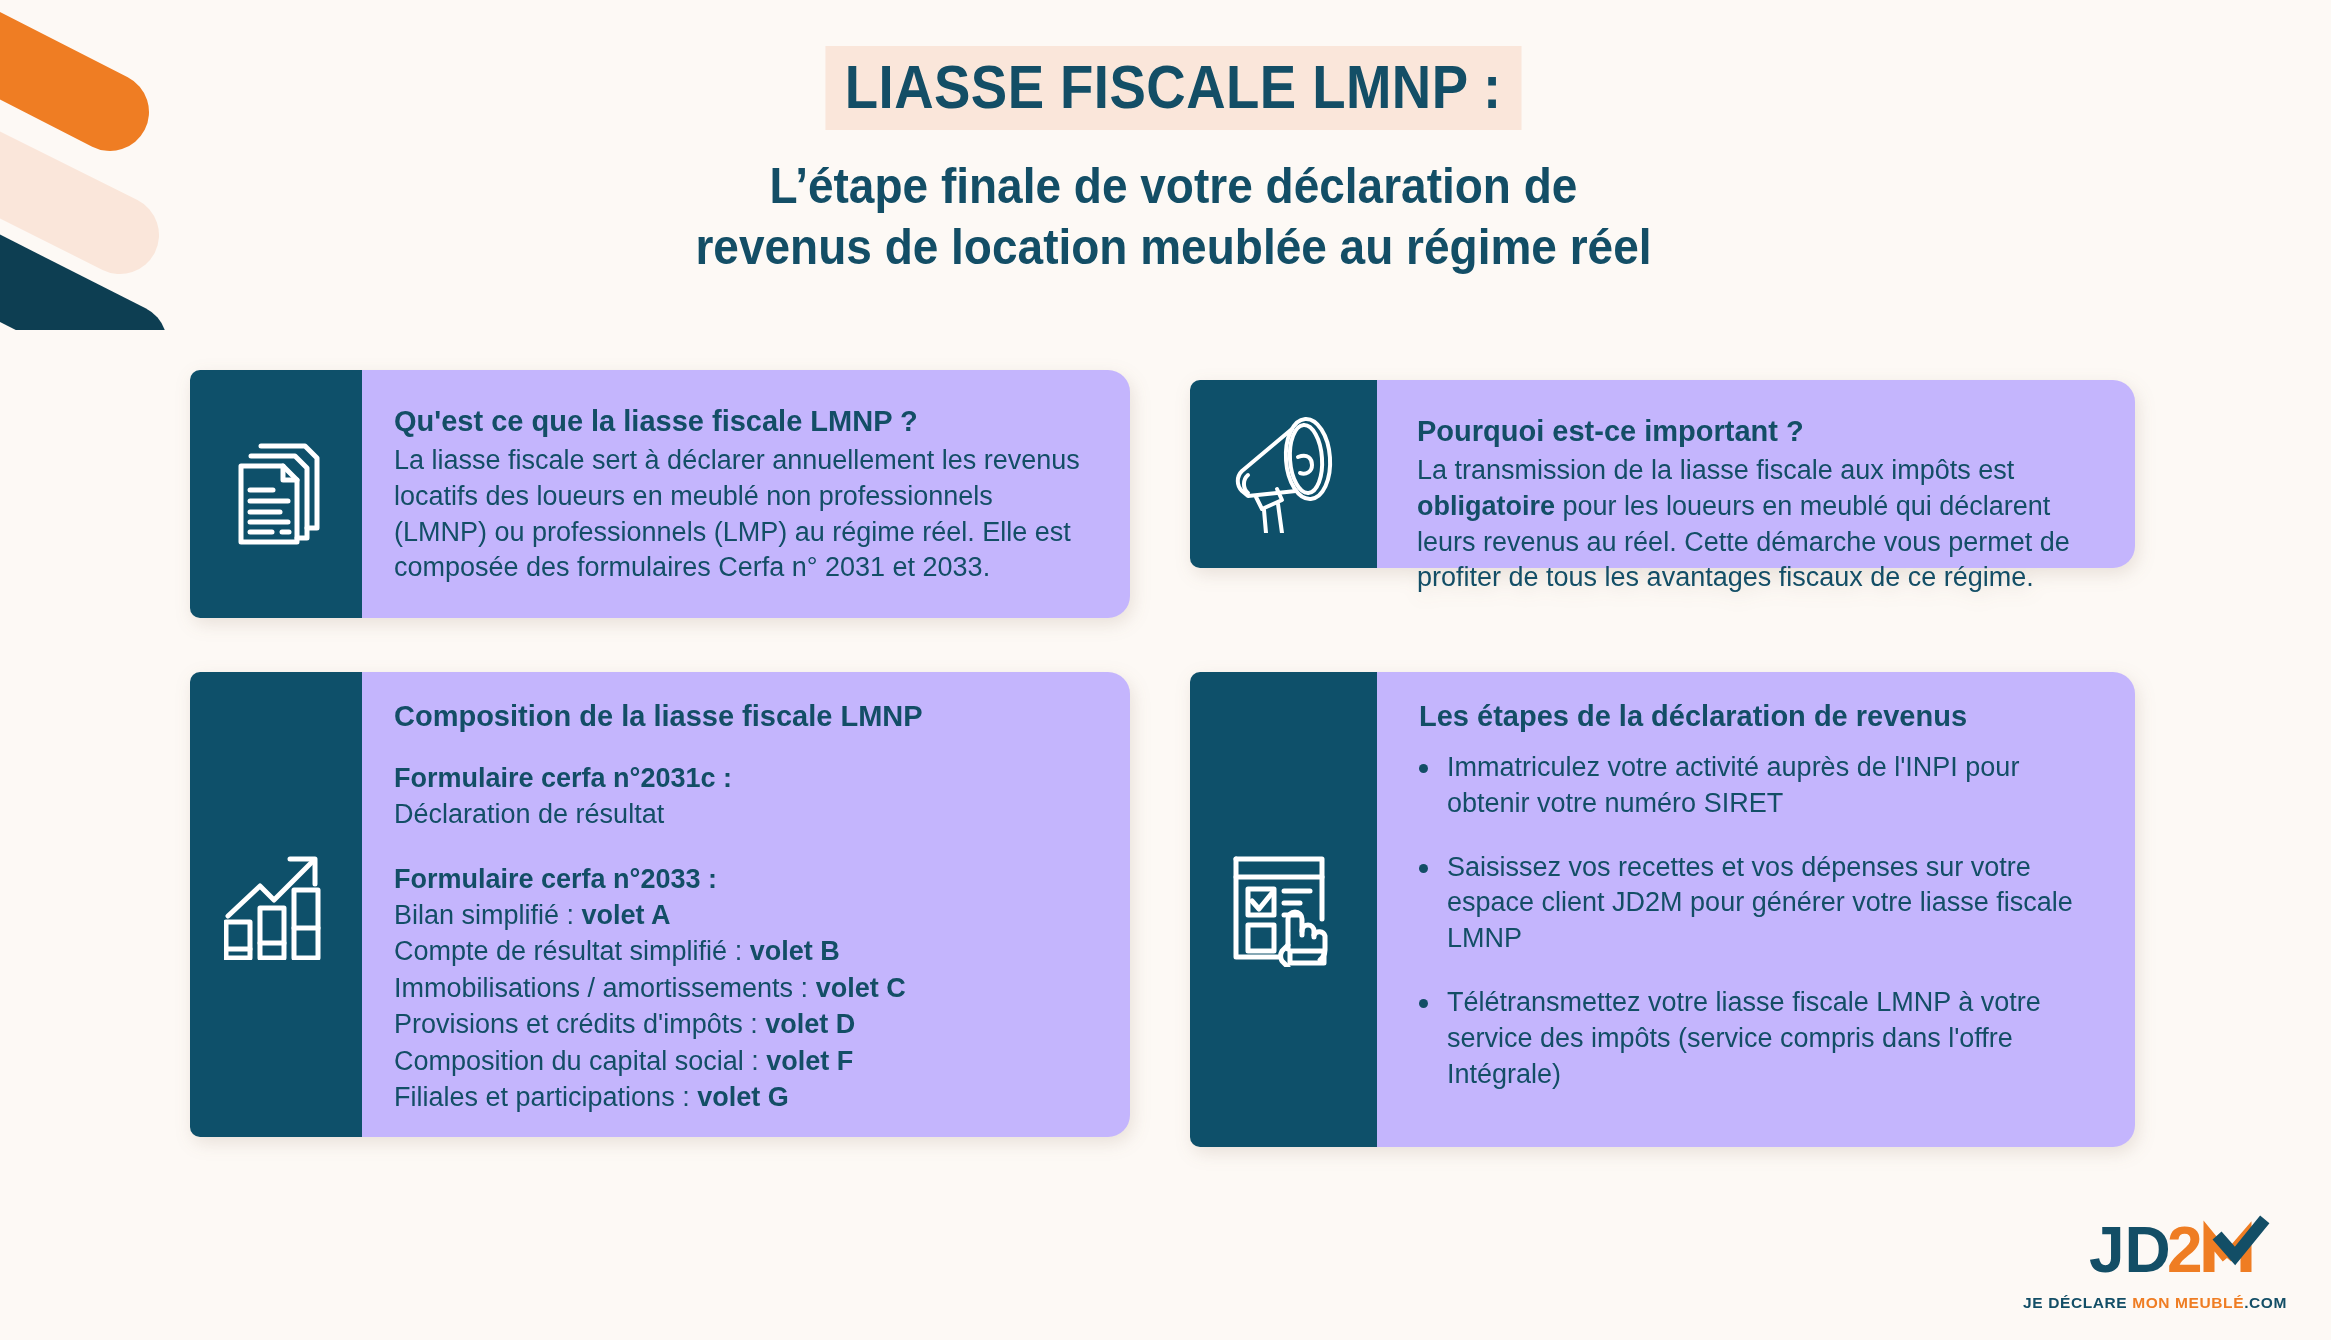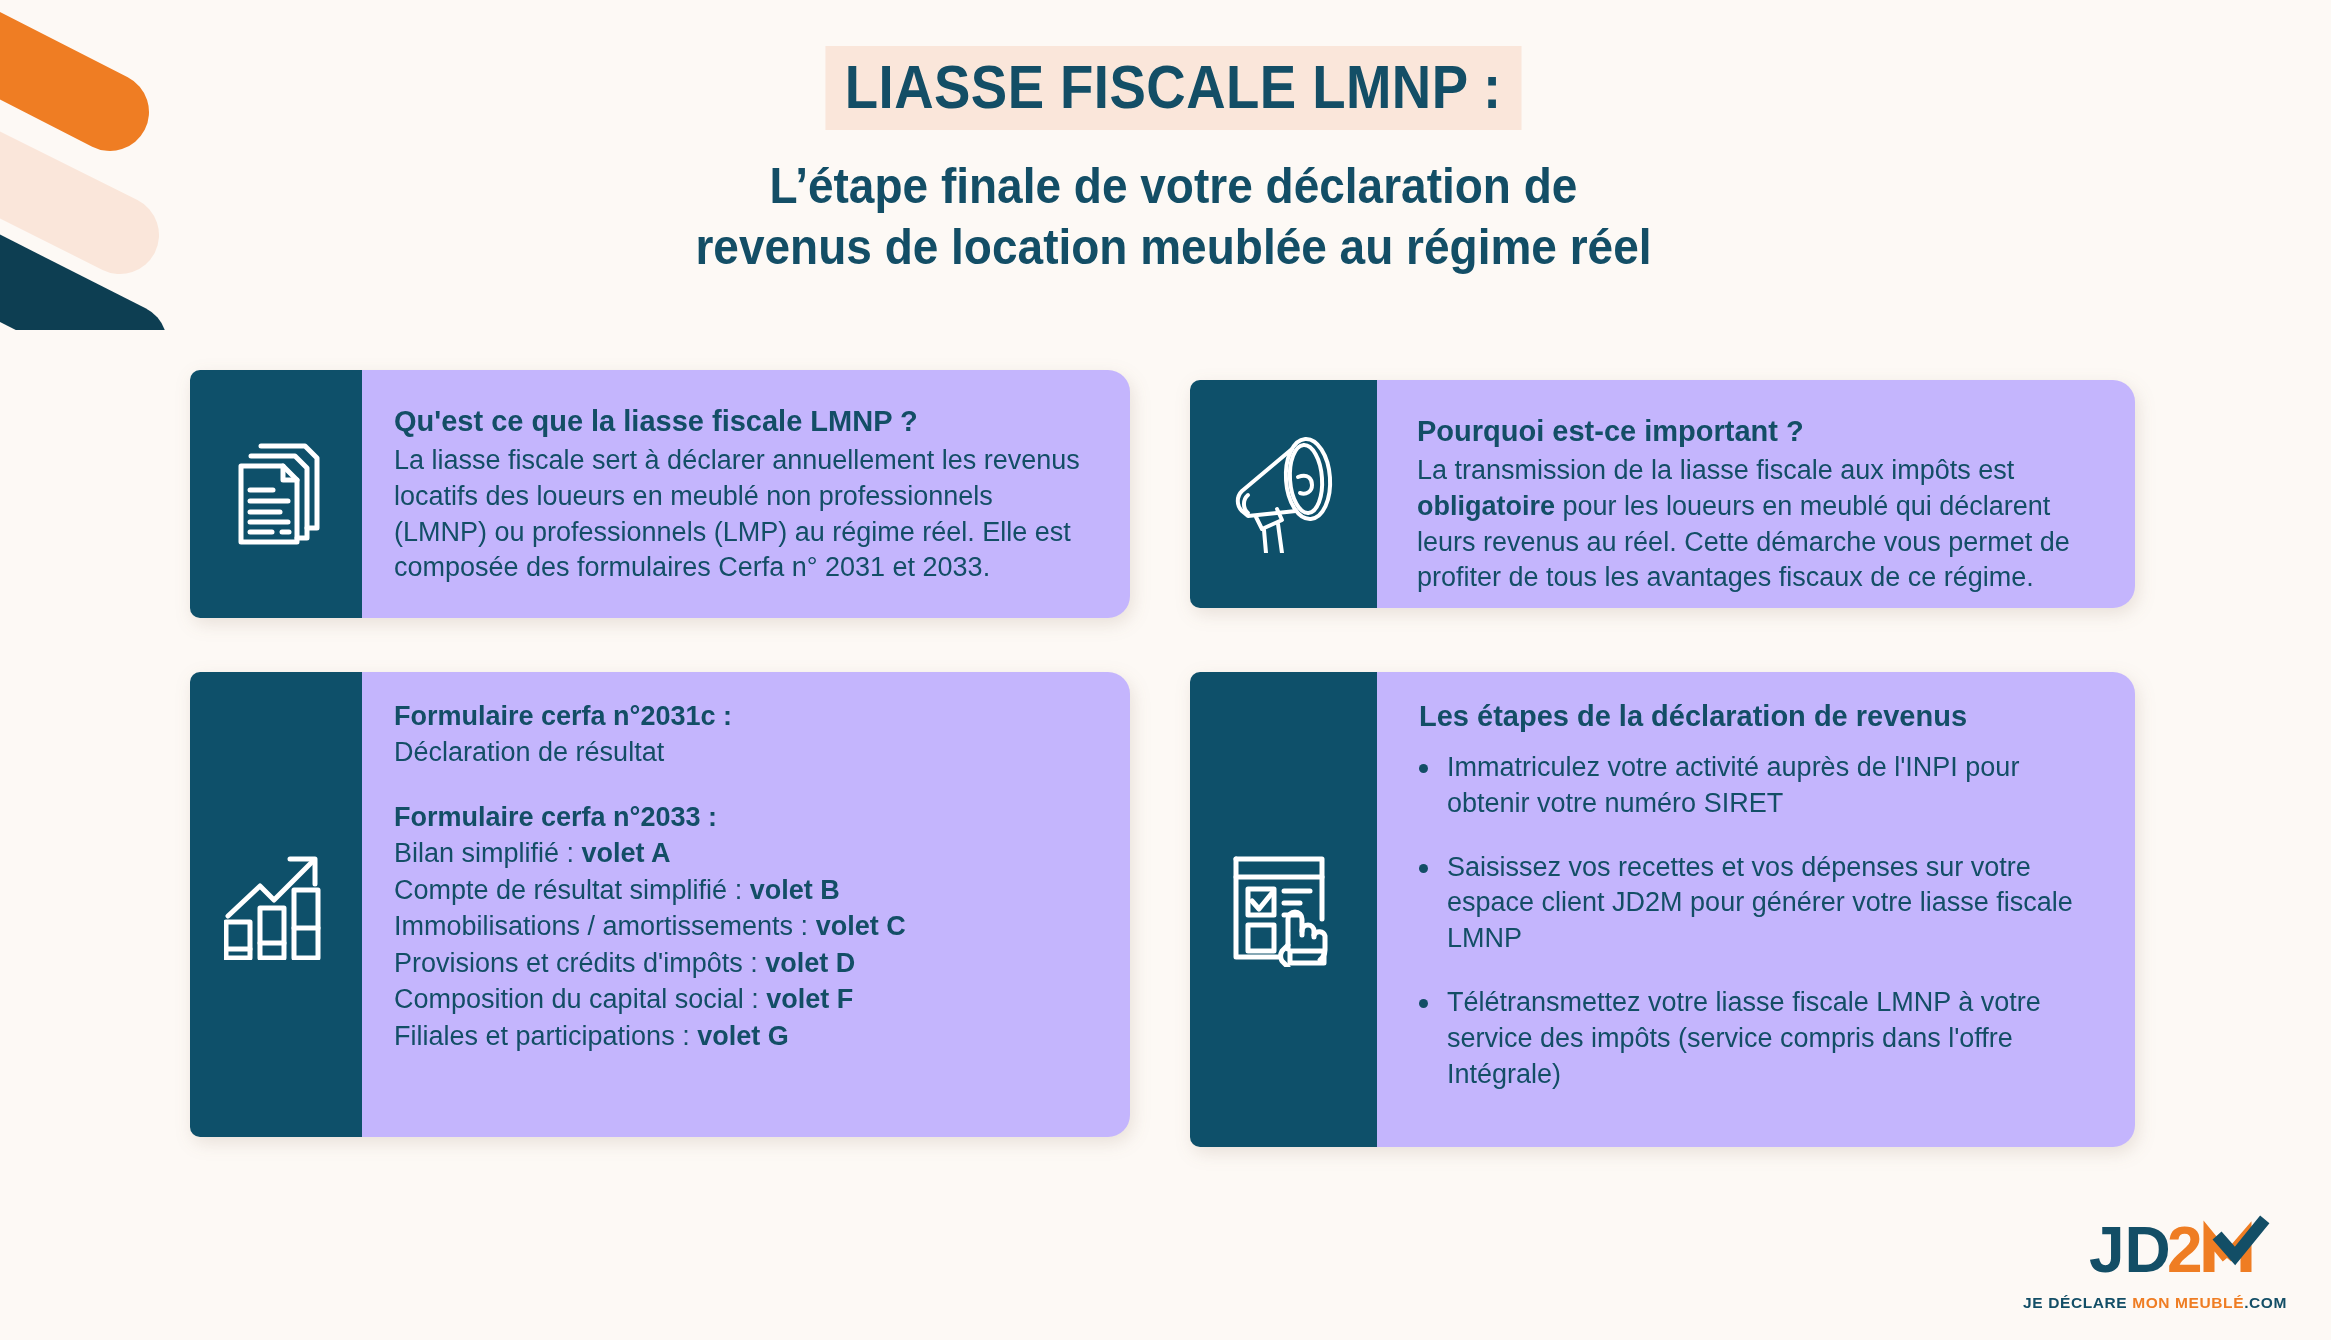--- a/index.html
+++ b/index.html
@@ -81,21 +81,21 @@
     border-top-right-radius: 22px;
     border-bottom-right-radius: 22px;
     flex: 1 1 auto;
     box-sizing: border-box;
   }
 
   #card-what      { left: 190px;  top: 370px;  width: 940px; height: 248px; }
   #card-what .card-iconpane { width: 172px; }
   #card-what .card-body { padding: 33px 48px 20px 32px; }
 
-  #card-why       { left: 1190px; top: 380px;  width: 945px; height: 228px; }
+  #card-why       { left: 1190px; top: 380px;  width: 945px; height: 188px; }
   #card-why .card-iconpane { width: 187px; }
   #card-why .card-body { padding: 33px 40px 20px 40px; }
 
   #card-composition { left: 190px;  top: 672px;  width: 940px; height: 465px; }
   #card-composition .card-iconpane { width: 172px; }
   #card-composition .card-body { padding: 26px 40px 20px 32px; }
 
   #card-steps     { left: 1190px; top: 672px;  width: 945px; height: 475px; }
   #card-steps .card-iconpane { width: 187px; }
   #card-steps .card-body { padding: 26px 44px 20px 36px; }
@@ -250,20 +250,21 @@
       <path d="M66 9 H91 V34"></path>
       <rect x="2" y="72" width="24" height="36"></rect>
       <line x1="2" y1="99" x2="26" y2="99"></line>
       <rect x="36" y="58" width="24" height="50"></rect>
       <line x1="36" y1="93" x2="60" y2="93"></line>
       <rect x="70" y="40" width="24" height="68"></rect>
       <line x1="70" y1="78" x2="94" y2="78"></line>
     </svg>
   </div>
   <div class="card-body">
+    <p class="card-title" id="composition-title">Composition de la liasse fiscale LMNP</p>
     <div id="composition-block-1">
       <p class="comp-heading">Formulaire cerfa n°2031c :</p>
       <p class="comp-line">Déclaration de résultat</p>
     </div>
     <div id="composition-block-2">
       <p class="comp-heading">Formulaire cerfa n°2033 :</p>
       <div id="volet-list">
           <p class="comp-line"><span>Bilan simplifié : </span><b>volet A</b></p>
           <p class="comp-line"><span>Compte de résultat simplifié : </span><b>volet B</b></p>
           <p class="comp-line"><span>Immobilisations / amortissements : </span><b>volet C</b></p>

